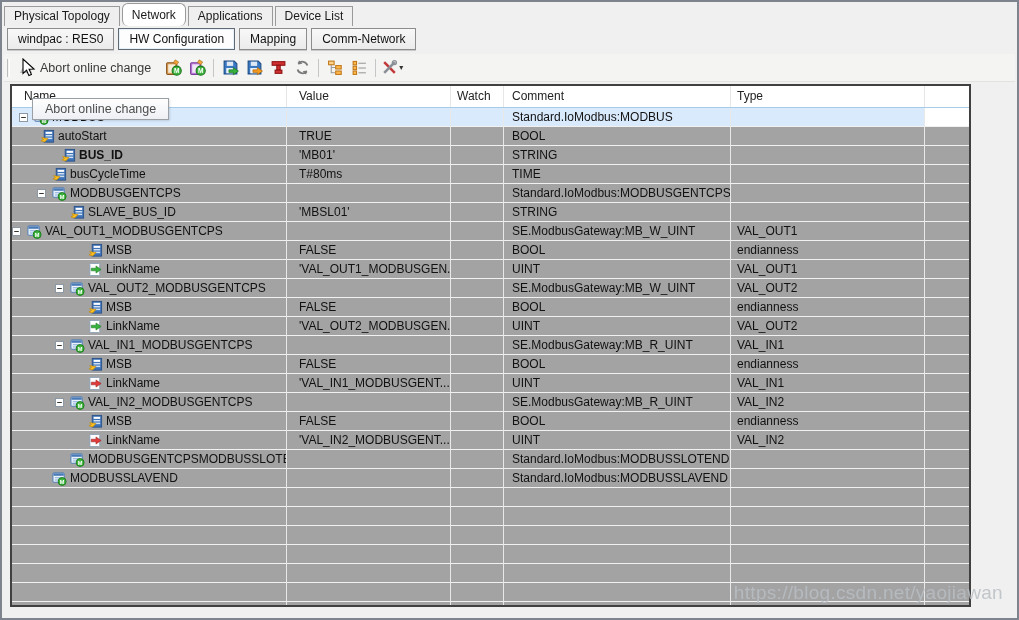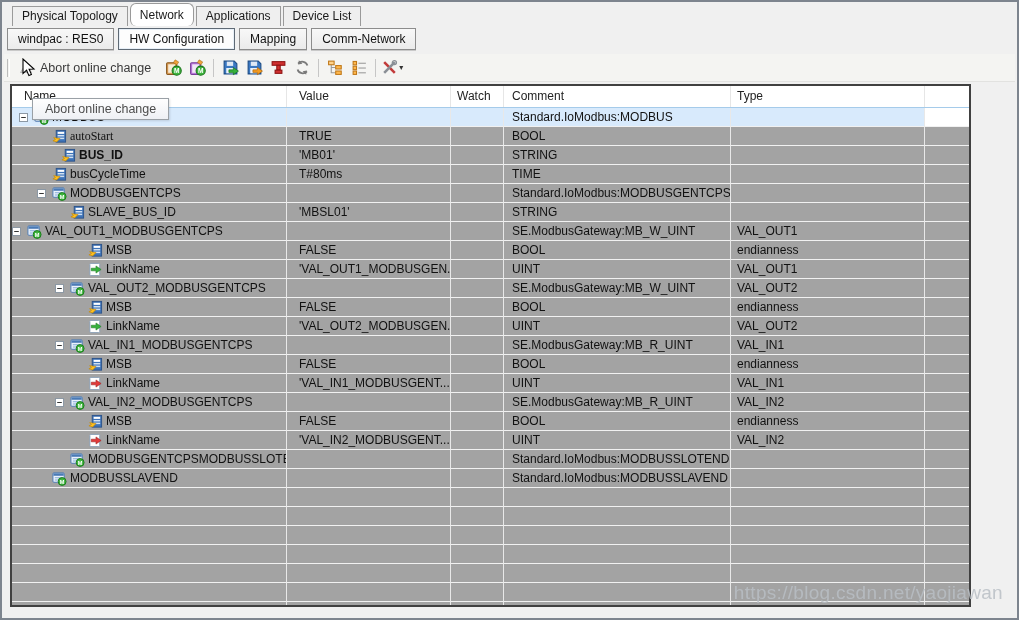--- a/index.html
+++ b/index.html
@@ -4,21 +4,21 @@
 <style>
   html,body{margin:0;padding:0;background:#d4d4d4;}
   *{box-sizing:border-box;}
   .window{
     position:relative;width:1019px;height:620px;
     background:#f0f0f0;border:2px solid #7d848e;
     font-family:"Liberation Sans","DejaVu Sans",sans-serif;
     overflow:hidden;color:#1a1a1a;
   }
   
-  .tabbar{position:absolute;left:10px;top:1px;display:flex;align-items:flex-end;height:23px;z-index:5;}
+  .tabbar{position:absolute;left:2px;top:1px;display:flex;align-items:flex-end;height:23px;z-index:5;}
   .tab{
     height:20px;line-height:19px;padding:0 9px;font-size:12px;
     background:#efefef;border:1px solid #9a9a9a;border-bottom:none;
     margin-right:2px;color:#1a1a1a;cursor:default;
   }
   .tab.active{height:23px;line-height:22px;background:#ffffff;position:relative;z-index:6;border-radius:6px;}
   
   .subtabbar{position:absolute;left:5px;top:26px;display:flex;gap:4px;height:22px;z-index:5;}
   .subtab{
     height:22px;line-height:20px;padding:0 10px;font-size:12px;
@@ -223,21 +223,21 @@
             </span>
             <span class="ntext">MODBUS</span>
           </div>
           <div class="c"></div>
           <div class="c"></div>
           <div class="c">Standard.IoModbus:MODBUS</div>
           <div class="c"></div>
           <div class="c"></div>
         </div>
         <div class="row">
-          <div class="c namec" style="padding-left: 25px; font-family: Liberation Serif, serif;">
+          <div class="c namec" style="padding-left: 13px;">
             <span class="expspacer"></span>
             <span class="ricon">
               <svg width="15" height="15" viewBox="0 0 16 16">
                 <rect x="4.5" y="1.5" width="10" height="12.5" fill="#3f74b8" stroke="#2c538a"></rect>
                 <rect x="6" y="3" width="7" height="2.2" fill="#ffffff"></rect>
                 <rect x="6" y="6.4" width="7" height="1.6" fill="#cfe0f2"></rect>
                 <rect x="6" y="9.2" width="7" height="1.6" fill="#cfe0f2"></rect>
                 <path d="M8.5 10.2 L5 13.8 L1 12.6 L3.6 11.4 L1.8 9.2 Z" fill="#ffc020" stroke="#c78a00" stroke-width="0.7"></path>
               </svg>
             </span>

